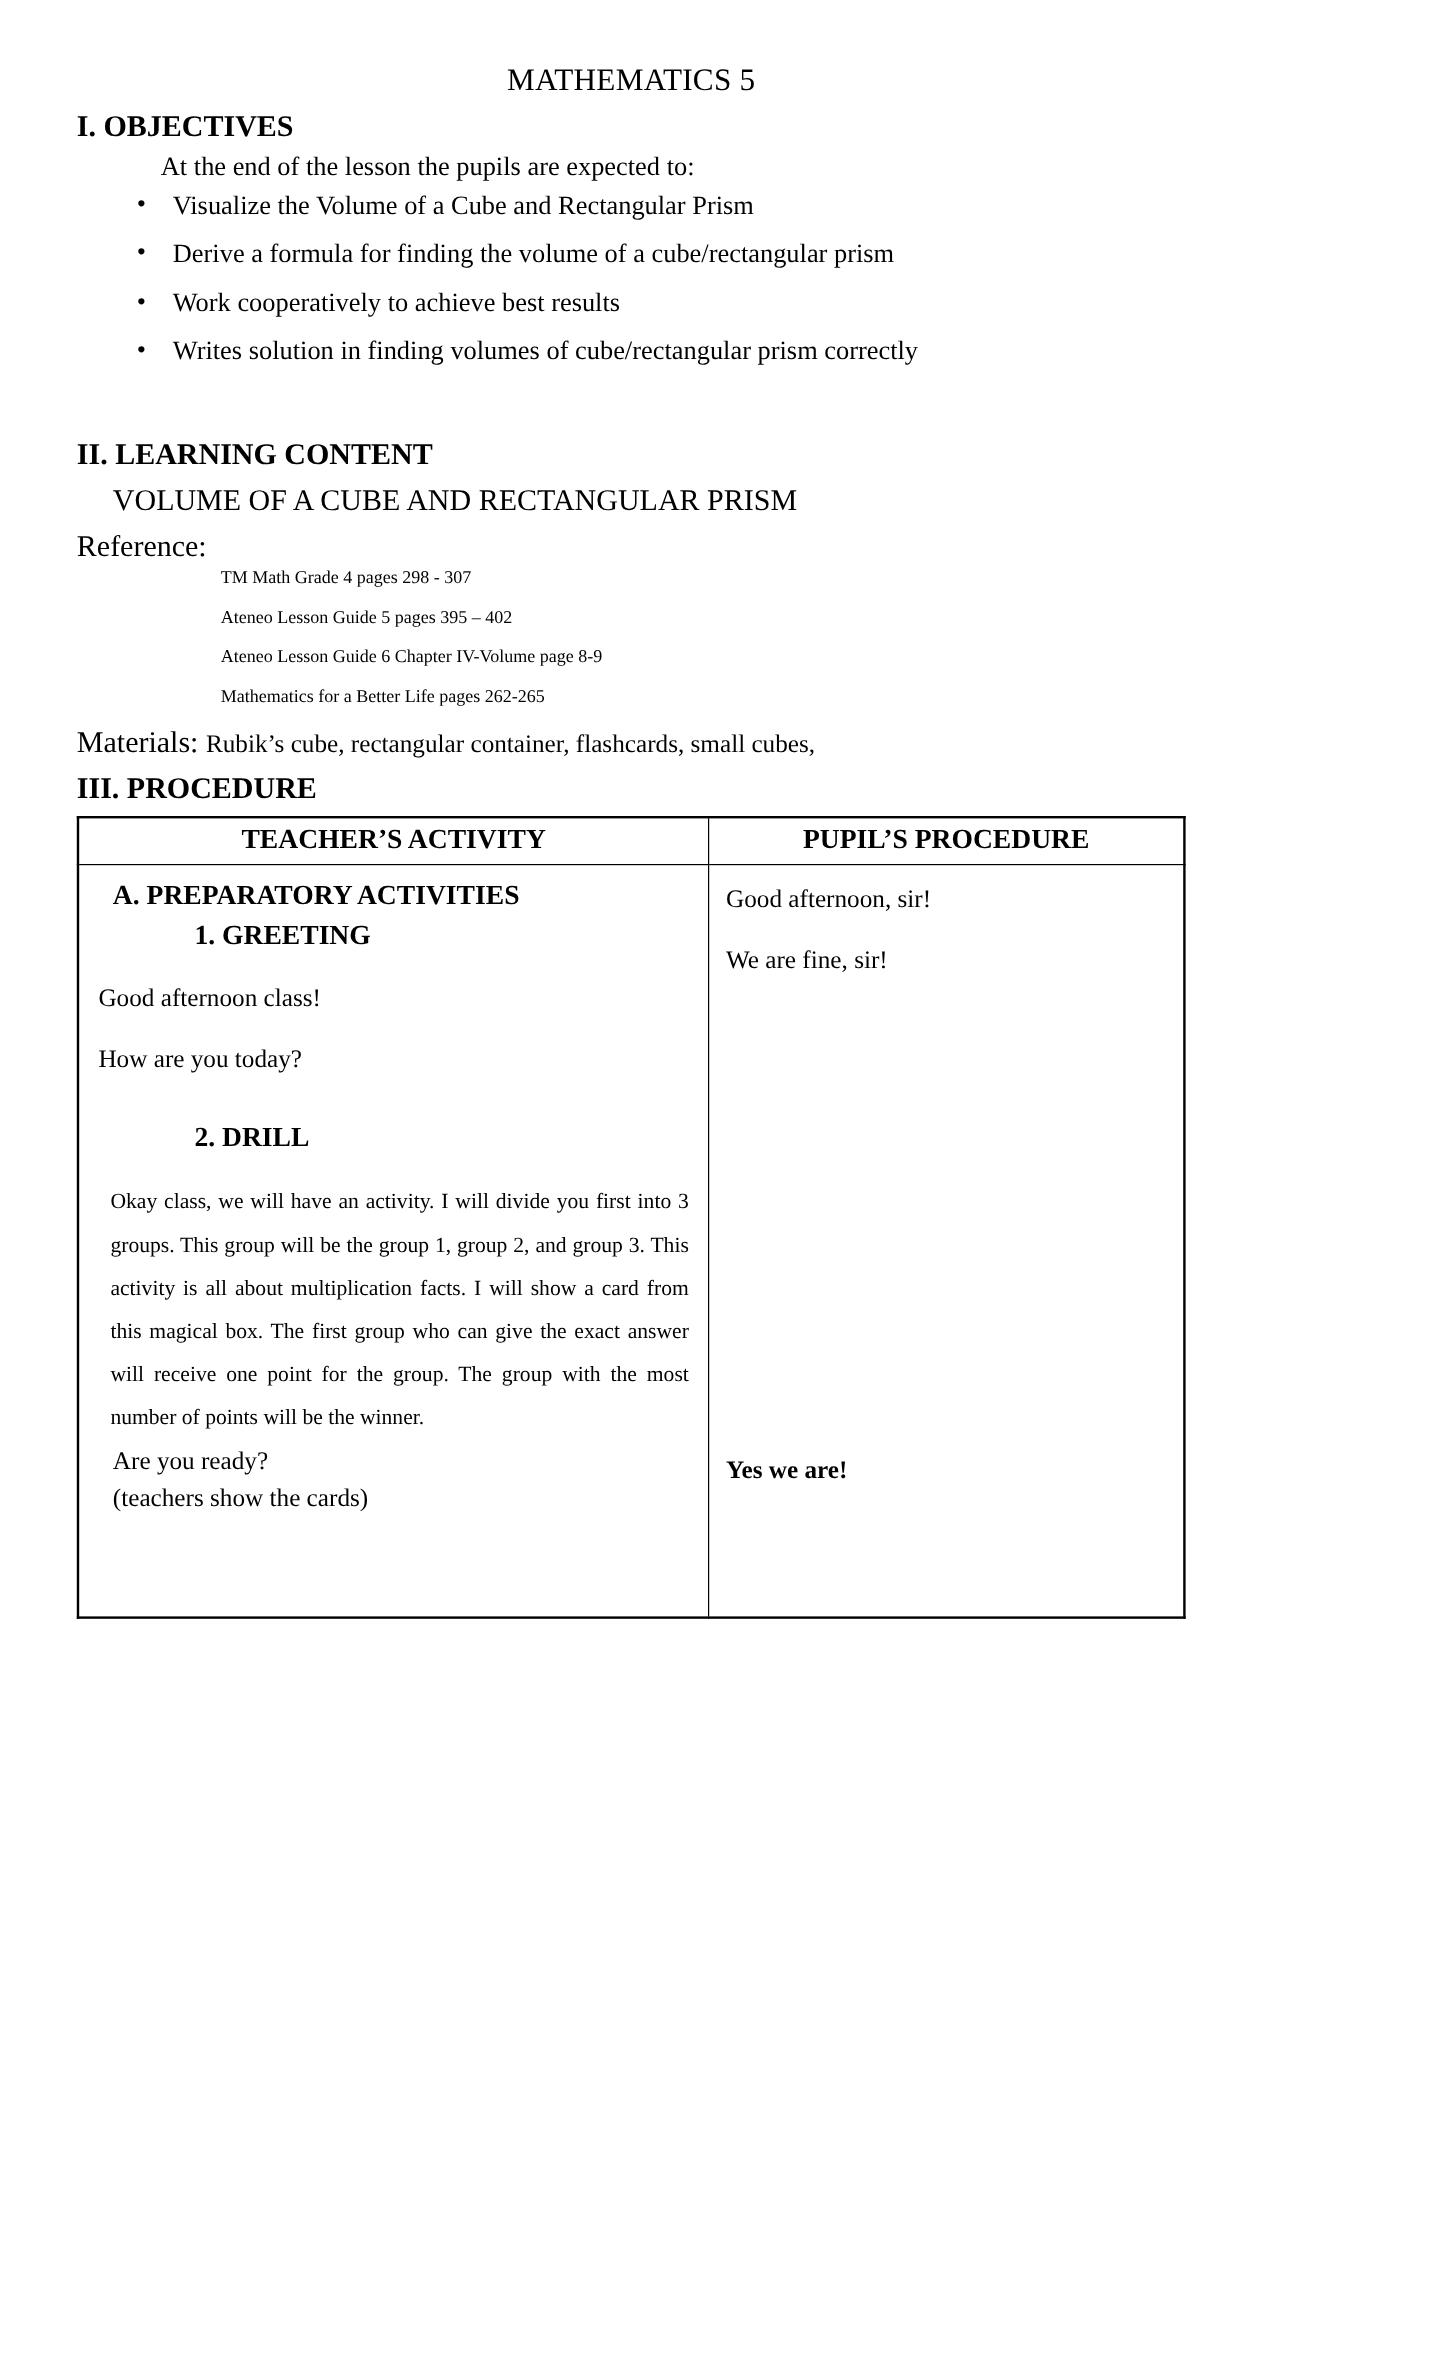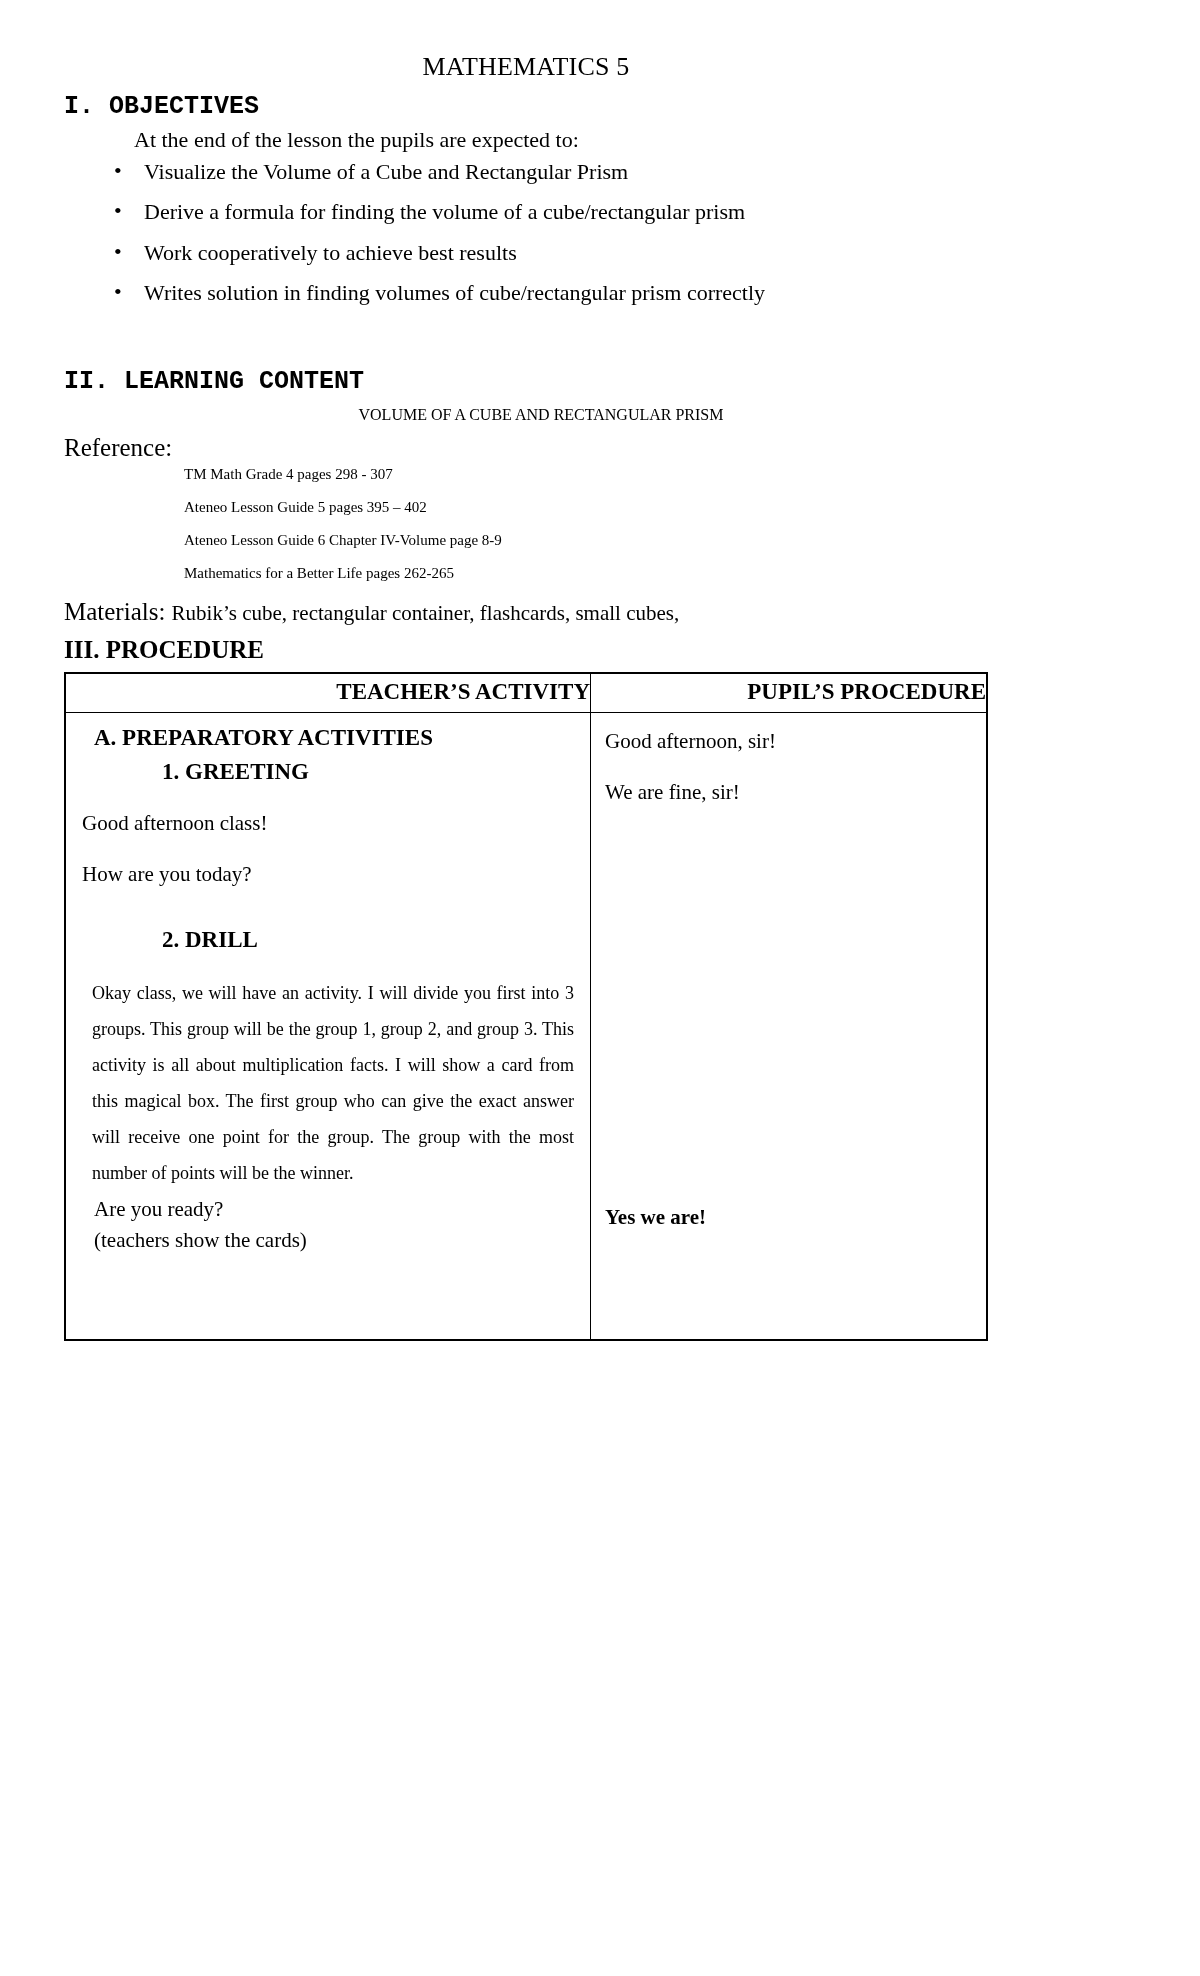--- a/index.html
+++ b/index.html
@@ -24,21 +24,20 @@
     text-align: center;
     font-size: 26px;
     letter-spacing: 0.2px;
     margin: 0 0 10px 0;
     font-weight: normal;
   }
   .section-head {
     font-size: 25px;
     font-weight: bold;
     margin: 8px 0 6px 0;
-    font-family: Liberation Mono, monospace;
   }
   .indent-line {
     font-size: 22px;
     margin: 6px 0 6px 70px;
   }
   ul.bullets {
     list-style: none;
     margin: 4px 0 0 0;
     padding: 0;
   }
@@ -51,22 +50,22 @@
   }
   ul.bullets li:before {
     content: "\2022";
     position: absolute;
     left: 50px;
     top: -1px;
     font-size: 22px;
   }
   .spacer-lg { height: 38px; }
   .centered-sub {
-    font-size: 16px;
-    text-align: center;
+    font-size: 25px;
+    text-align: left;
     margin: 10px 0 10px 30px;
   }
   .ref-label {
     font-size: 25px;
     margin: 8px 0 4px 0;
   }
   .ref-list {
     margin: 0 0 0 120px;
   }
   .ref-list div {
@@ -91,21 +90,21 @@
     table-layout: fixed;
     border: 2px solid #000;
     margin-top: 4px;
   }
   table.proc th, table.proc td {
     border: 1.5px solid #000;
     vertical-align: top;
     padding: 0;
   }
   table.proc th {
-    text-align: right;
+    text-align: center;
     font-size: 23px;
     font-weight: bold;
     padding: 5px 0 7px 0;
   }
   .col-teacher { width: 57%; }
   .col-pupil { width: 43%; }
   .cell {
     padding: 8px 16px 18px 12px;
     font-size: 21px;
     min-height: 600px;

